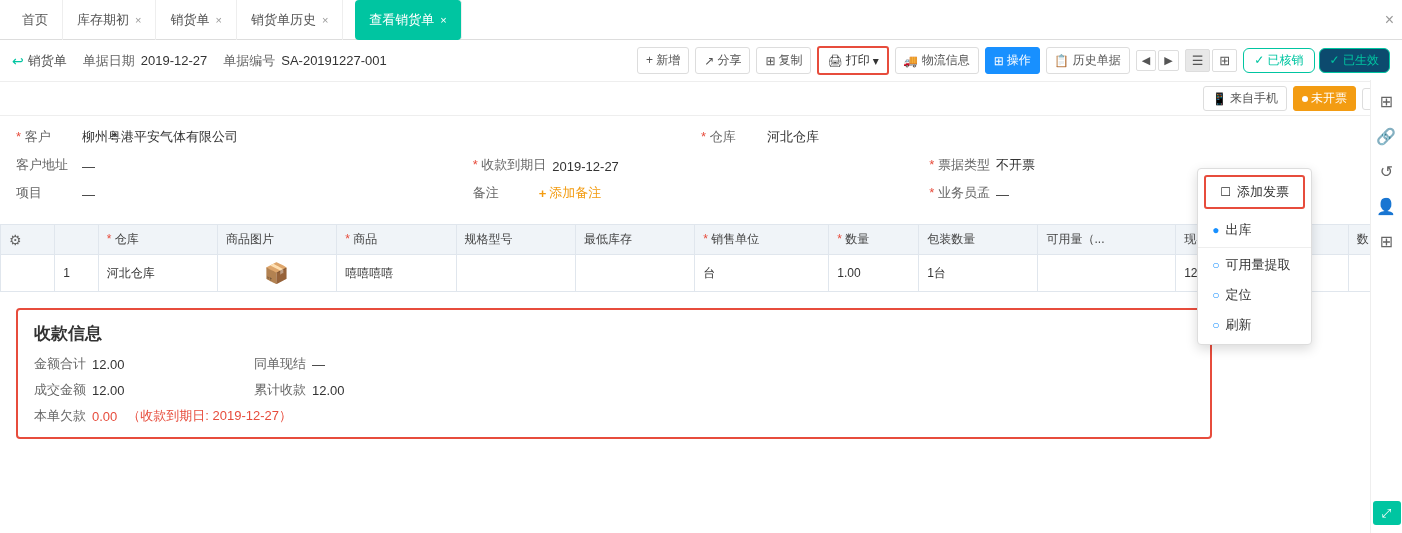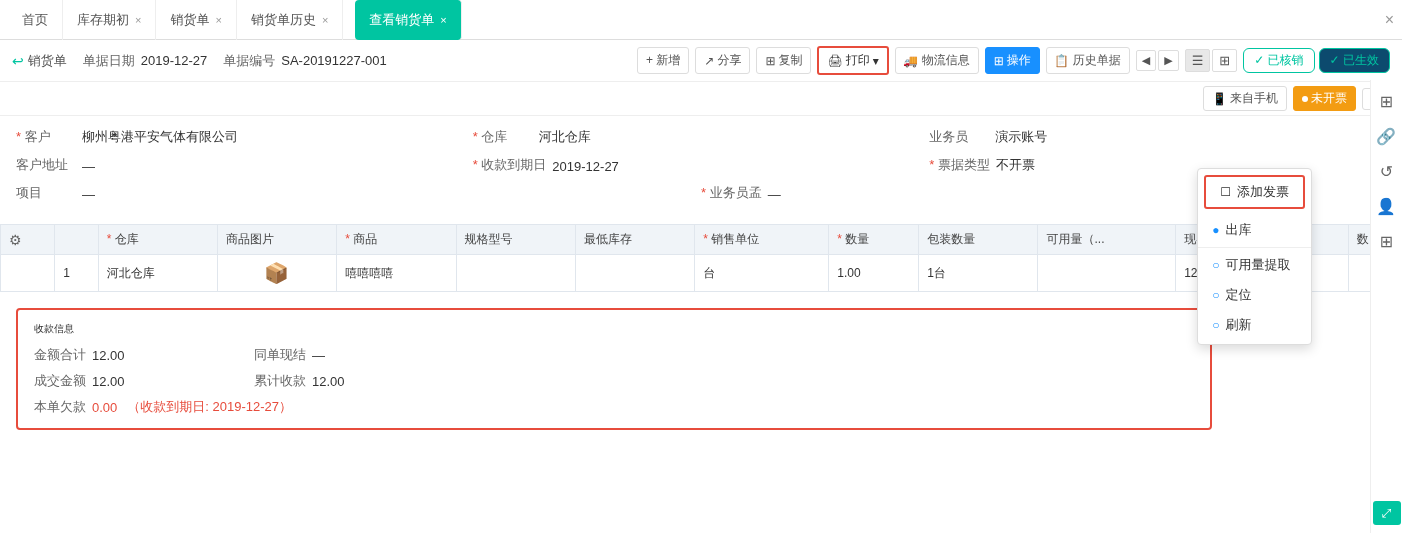--- a/index.html
+++ b/index.html
@@ -122,21 +122,21 @@
     .data-table tr.subtotal td { background: #fafafa; }
     .gear-cell { text-align: center; }
     .gear-icon { color: #666; font-size: 14px; }
 
     
     .payment-section {
       border: 2px solid #e74c3c; border-radius: 4px;
       margin: 8px 16px; padding: 12px 16px; display: inline-block;
       min-width: 520px; background: #fff;
     }
-    .payment-title { font-weight: normal; font-size: 10px; color: #333; margin-bottom: 10px; }
+    .payment-title { font-weight: bold; font-size: 17px; color: #333; margin-bottom: 10px; }
     .payment-rows { display: flex; flex-wrap: wrap; gap: 8px 0; }
     .payment-row { display: flex; gap: 40px; width: 100%; }
     .payment-item { display: flex; align-items: center; gap: 6px; min-width: 180px; }
     .payment-label { color: #666; white-space: nowrap; }
     .payment-value { color: #333; }
     .payment-value.red { color: #e74c3c; }
 
     
     .sidebar-icons {
       position: absolute; right: 0; top: 40px; bottom: 0;
@@ -278,43 +278,45 @@
   <div class="form-section">
     <div class="form-row">
       <div class="form-field">
         <span class="form-label required">客户</span>
         <span class="form-value">柳州粤港平安气体有限公司</span>
       </div>
       <div class="form-field">
         <span class="form-label required">仓库</span>
         <span class="form-value">河北仓库</span>
       </div>
-      <div class="form-field">
-        <span class="form-label">业务员</span>
-        <span class="form-value">演示账号</span>
-      </div>
     </div>
     <div class="form-row">
       <div class="form-field">
         <span class="form-label">客户地址</span>
         <span class="form-value">—</span>
       </div>
       <div class="form-field">
         <span class="form-label required">收款到期日</span>
         <span class="form-value">2019-12-27</span>
       </div>
       <div class="form-field">
         <span class="form-label required">票据类型</span>
         <span class="form-value">不开票</span>
       </div>
     </div>
     <div class="form-row">
       <div class="form-field">
         <span class="form-label">项目</span>
         <span class="form-value">—</span>
+      </div>
+      <div class="form-field">
+        <span class="form-label">备注</span>
+        <span class="add-note-btn">
+          <span>添加备注</span>
+        </span>
       </div>
       <div class="form-field">
         <span class="form-label required">业务员孟</span>
         <span class="form-value">—</span>
       </div>
     </div>
   </div>
 
   <div class="data-table-wrap">
     <table class="data-table">

